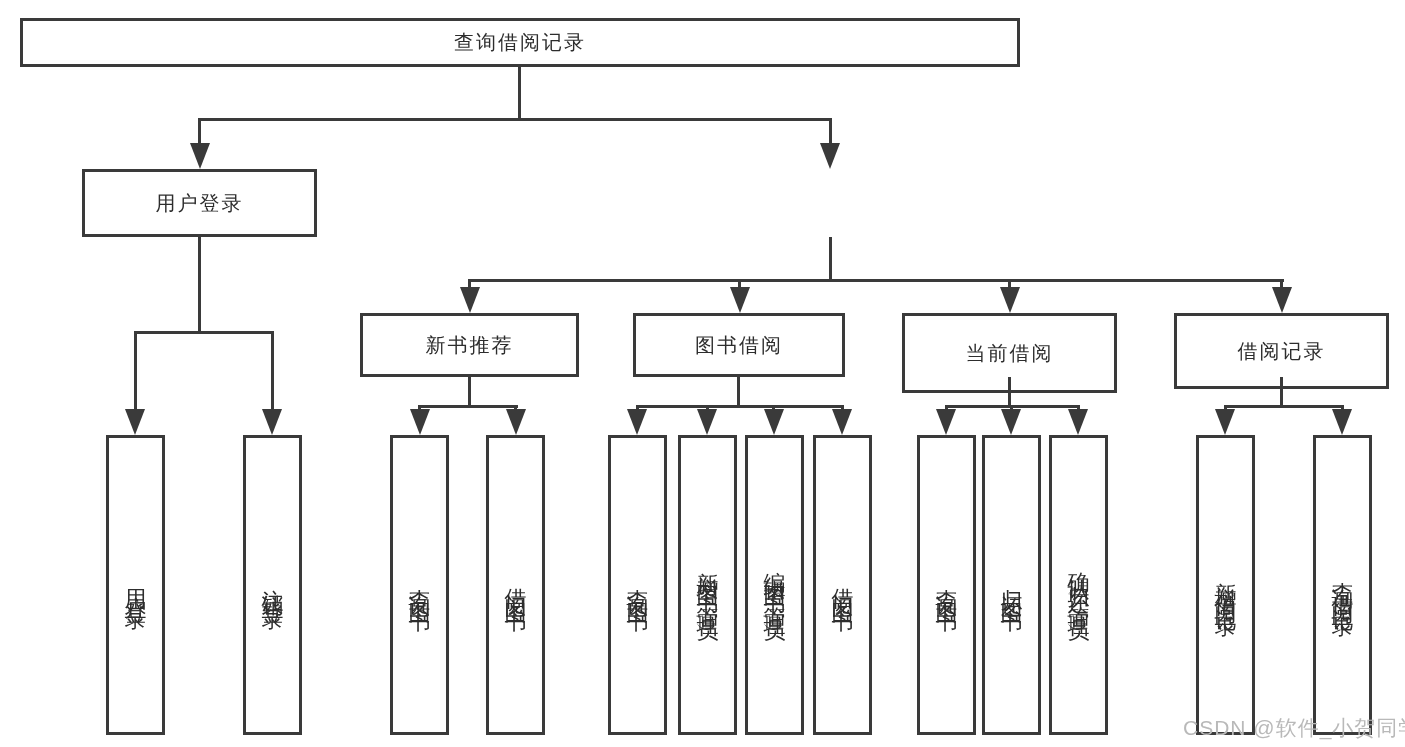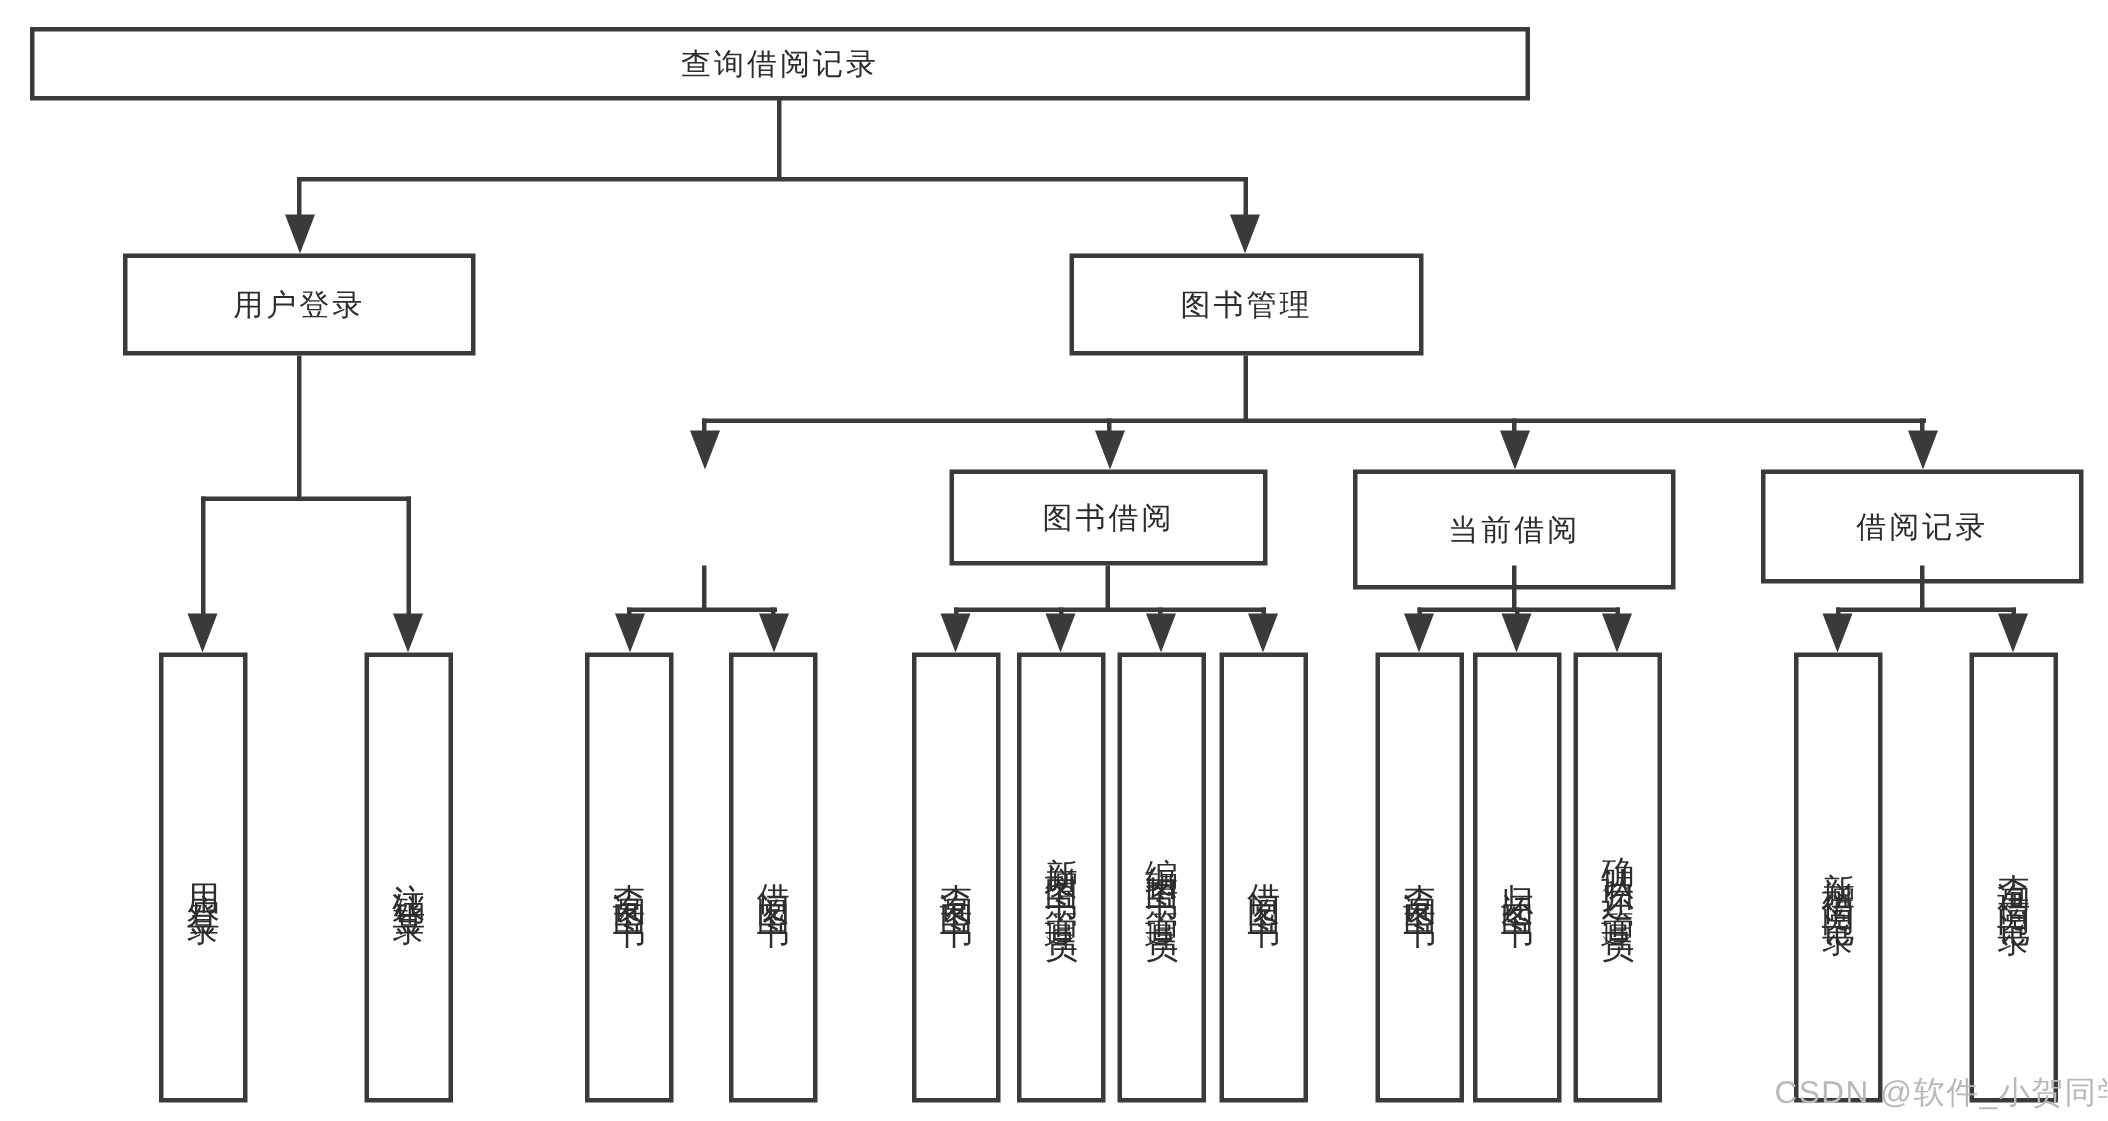--- a/index.html
+++ b/index.html
@@ -63,42 +63,42 @@
   <div class="vline" style="left:518px;top:65px;height:55px;"></div>
   <div class="hline" style="left:198px;top:118px;width:634px;"></div>
   <div class="vline" style="left:198px;top:118px;height:30px;"></div>
   <div class="vline" style="left:829px;top:118px;height:30px;"></div>
   <div class="arrow" style="left:190px;top:143px;"></div>
   <div class="arrow" style="left:820px;top:143px;"></div>
 
   <div class="box" style="left:82px;top:169px;width:235px;height:68px;">
     <span class="hlabel">用户登录</span>
   </div>
-  <div class="box" style="left:713px;top:169px;width:236px;height:68px;">
-    <span class="hlabel">图书管理</span>
-  </div>
 
   <div class="vline" style="left:198px;top:237px;height:97px;"></div>
   <div class="hline" style="left:134px;top:331px;width:140px;"></div>
   <div class="vline" style="left:134px;top:331px;height:81px;"></div>
   <div class="vline" style="left:271px;top:331px;height:81px;"></div>
   <div class="arrow" style="left:125px;top:409px;"></div>
   <div class="arrow" style="left:262px;top:409px;"></div>
 
   <div class="vline" style="left:829px;top:237px;height:45px;"></div>
   <div class="hline" style="left:468px;top:279px;width:816px;"></div>
   <div class="vline" style="left:468px;top:279px;height:12px;"></div>
   <div class="vline" style="left:738px;top:279px;height:12px;"></div>
   <div class="vline" style="left:1008px;top:279px;height:12px;"></div>
   <div class="vline" style="left:1280px;top:279px;height:12px;"></div>
   <div class="arrow" style="left:460px;top:287px;"></div>
   <div class="arrow" style="left:730px;top:287px;"></div>
   <div class="arrow" style="left:1000px;top:287px;"></div>
   <div class="arrow" style="left:1272px;top:287px;"></div>
 
+  <div class="box" style="left:360px;top:313px;width:219px;height:64px;">
+    <span class="hlabel">新书推荐</span>
+  </div>
   <div class="box" style="left:633px;top:313px;width:212px;height:64px;">
     <span class="hlabel">图书借阅</span>
   </div>
   <div class="box" style="left:902px;top:313px;width:215px;height:80px;">
     <span class="hlabel">当前借阅</span>
   </div>
   <div class="box" style="left:1174px;top:313px;width:215px;height:76px;">
     <span class="hlabel">借阅记录</span>
   </div>
 

